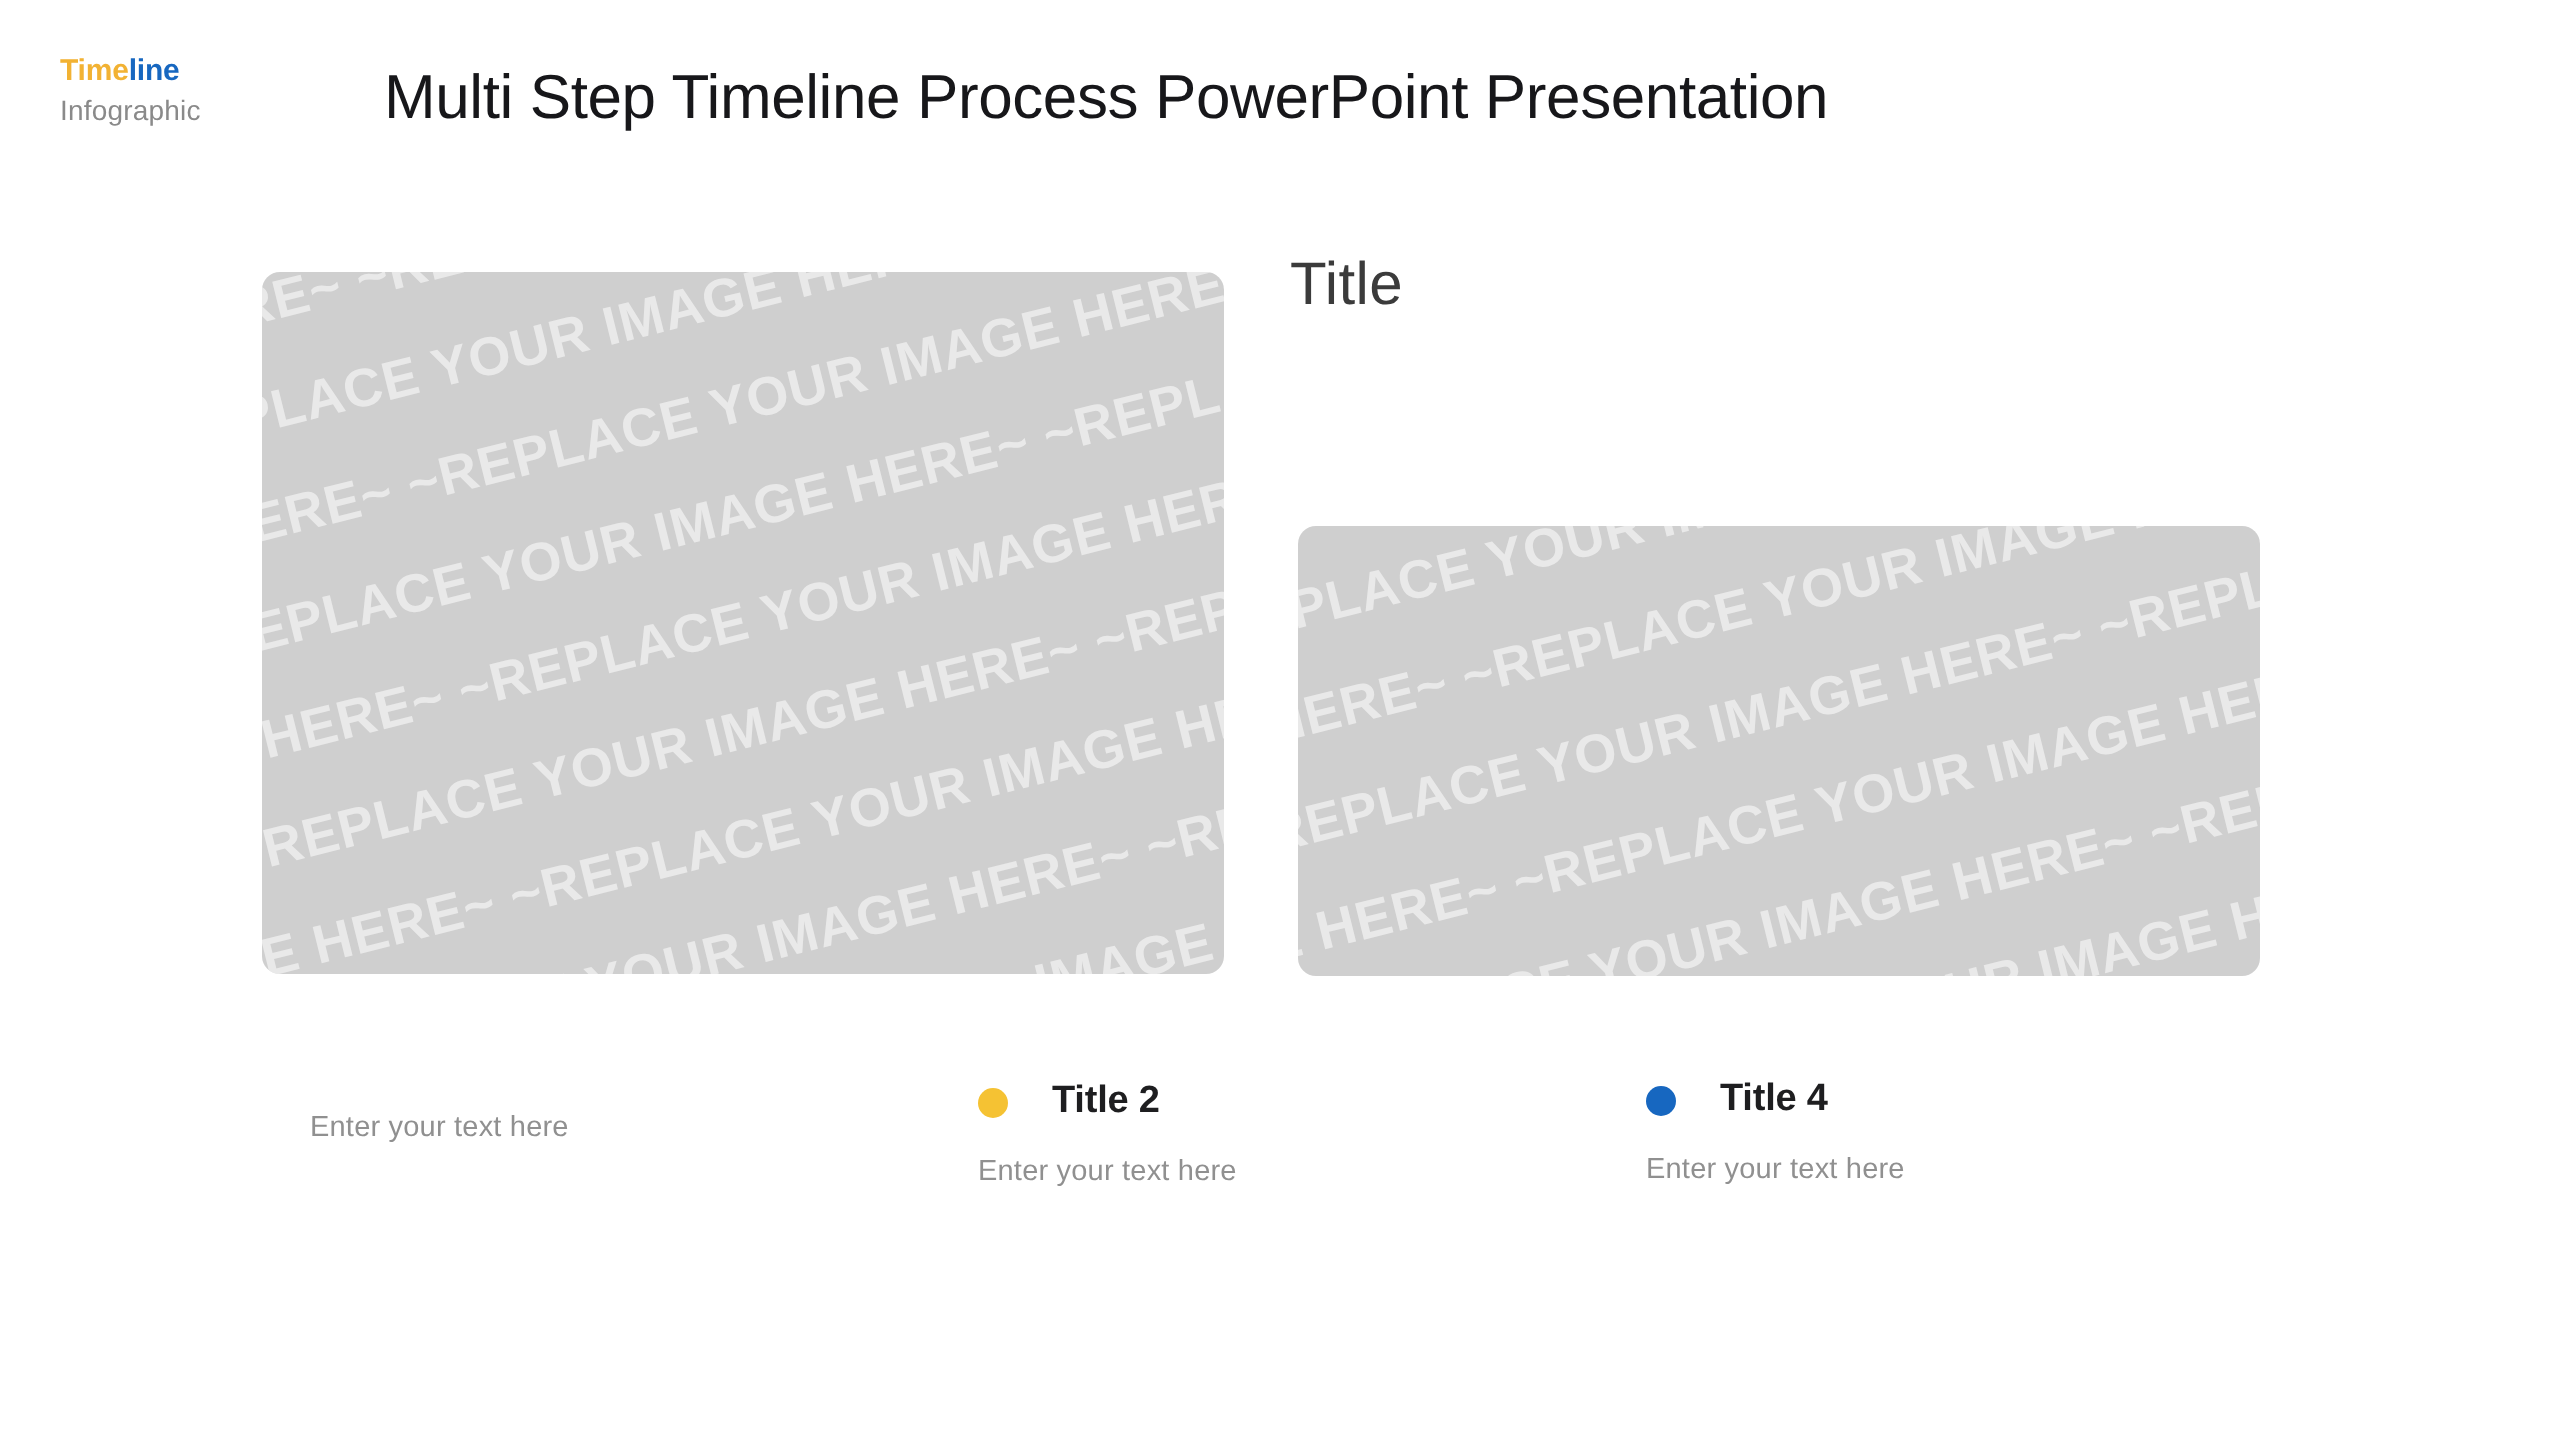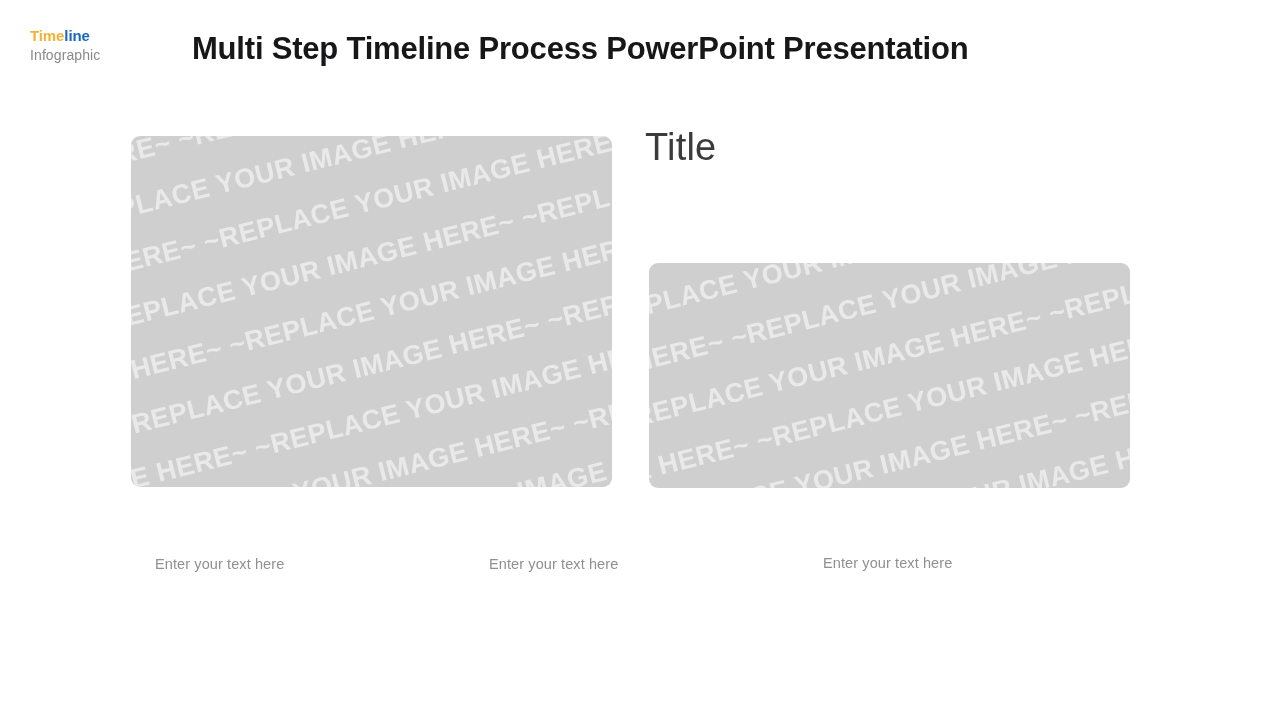--- a/index.html
+++ b/index.html
@@ -41,32 +41,32 @@
     margin-top: 4px;
     letter-spacing: 0.1px;
   }
 
   
   .deck-title {
     position: absolute;
     left: 192px;
     top: 31px;
     font-size: 31px;
-    font-weight: bold;
+    font-weight: normal;
     color: #17171A;
     letter-spacing: -0.2px;
     white-space: nowrap;
   }
 
   
   .section-title {
     position: absolute;
     left: 645px;
     top: 126px;
-    font-size: 38px;
+    font-size: 30px;
     font-weight: normal;
     color: #3B3B3B;
     letter-spacing: 0.2px;
   }
 
   
   .ph {
     position: absolute;
     background: #CFCFCF;
     border-radius: 9px;
@@ -185,20 +185,28 @@
       <span style="color: rgb(255, 255, 255);">~REPLACE YOUR IMAGE HERE~ ~REPLACE YOUR IMAGE HERE~ ~REPLACE YOUR IMAGE HERE~</span>
 
     </div>
   </div>
 
   <div class="step step-1">
     <div class="step-body">Enter your text here</div>
   </div>
 
   <div class="step step-2">
+    <div class="step-head">
+      <span class="dot" style="background: rgb(245, 194, 51);"></span>
+      <span class="step-title">Title 2</span>
+    </div>
     <div class="step-body">Enter your text here</div>
   </div>
 
   <div class="step step-3">
+    <div class="step-head">
+      <span class="dot" style="background: rgb(23, 103, 192);"></span>
+      <span class="step-title">Title 4</span>
+    </div>
     <div class="step-body">Enter your text here</div>
   </div>
 
 </div>
 
 </body></html>

